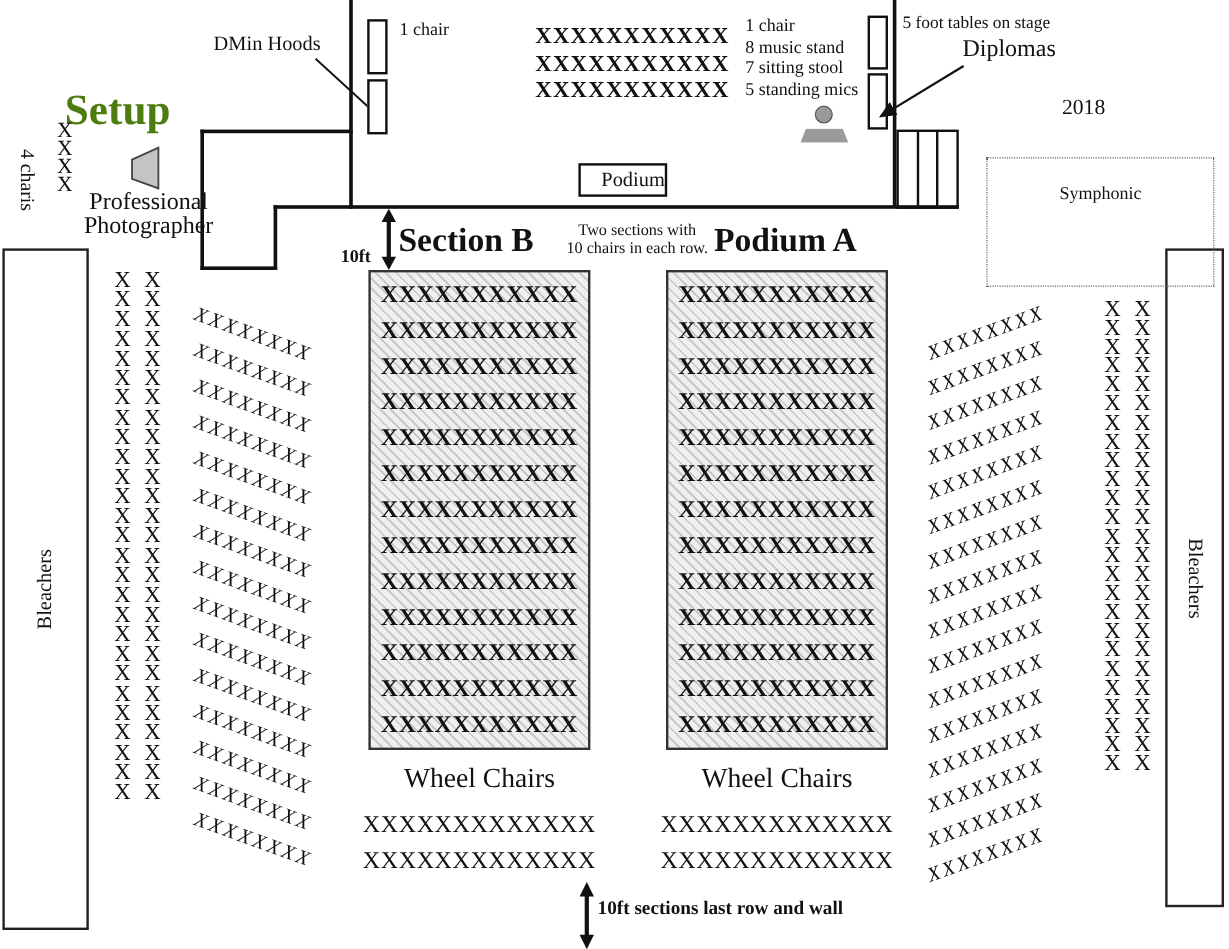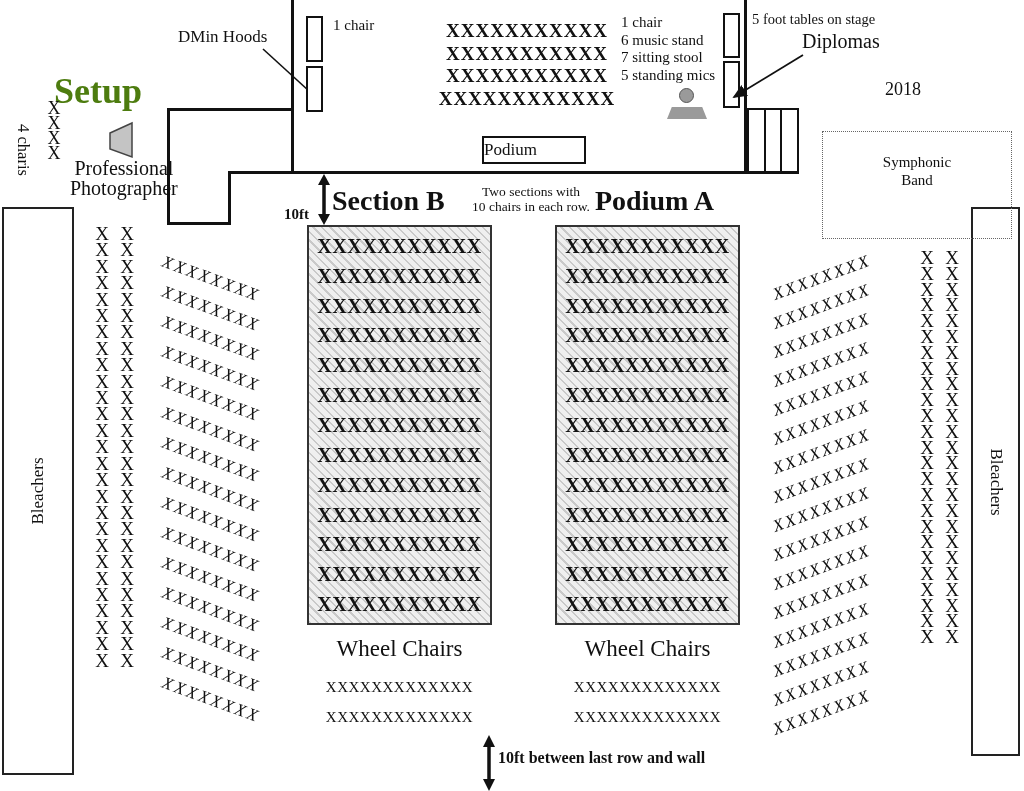--- a/index.html
+++ b/index.html
@@ -2,22 +2,22 @@
 <html><head>
 <meta charset="utf-8">
 <style>
   html,body{margin:0;padding:0;background:#ffffff;}
   body{width:1024px;height:791px;position:relative;overflow:hidden;
        font-family:"Liberation Serif","DejaVu Serif",serif;color:#111;}
   
   .wall{position:absolute;background:#111;}
   
   .chairbox{position:absolute;width:17px;border:2.5px solid #111;background:#fff;box-sizing:border-box;}
-  .podium{position:absolute;left:482px;top:136px;width:104px;height:28px;border:2.5px solid #111;
-          box-sizing:border-box;display:flex;align-items:center;justify-content:flex-start;font-size:17px;}
+  .podium{position:absolute;left:482px;top:136px;width:74px;height:28px;border:2.5px solid #111;
+          box-sizing:border-box;display:flex;align-items:center;justify-content:flex-end;font-size:17px;}
   .steps{position:absolute;left:747px;top:108px;width:52px;height:66px;border:2.5px solid #111;
          box-sizing:border-box;display:flex;}
   .steps .cell{flex:1;}
   .steps .cell + .cell{border-left:2.5px solid #111;}
   .bleacher{position:absolute;border:2px solid #222;box-sizing:border-box;background:#fff;
             display:flex;align-items:center;justify-content:center;}
   .bleacher span{font-size:17px;white-space:nowrap;}
   .bleacher-left span{transform:rotate(-90deg);}
   .bleacher-right span{transform:rotate(90deg);}
   .symphonic{position:absolute;left:822px;top:131px;width:190px;height:108px;border:1.5px dotted #666;
@@ -35,21 +35,21 @@
   
   .equip{position:absolute;left:621px;top:14px;font-size:15px;line-height:17.5px;}
   
   .sectionbox{position:absolute;top:225px;width:185px;height:400px;border:2px solid #333;box-sizing:border-box;
       background:repeating-linear-gradient(45deg,#c9c9c9 0px,#c9c9c9 1.6px,#efefef 1.6px,#efefef 6px);
       display:flex;flex-direction:column;justify-content:space-around;padding:4px 0;text-align:center;}
   .sectionbox .srow{font-size:20px;font-weight:bold;letter-spacing:0.5px;line-height:20px;white-space:nowrap;}
   
   .wheel-title{position:absolute;top:636px;width:185px;text-align:center;font-size:23px;white-space:nowrap;}
   .wheelrows{position:absolute;top:672px;width:199px;text-align:center;}
-  .wheelrows .wrow{font-size:15px;letter-spacing:0.5px;line-height:30px;white-space:nowrap;}
+  .wheelrows .wrow{font-size:20px;letter-spacing:0.5px;line-height:30px;white-space:nowrap;}
   
   .diag{position:absolute;}
   .diag .drow{position:absolute;left:0;font-size:17px;font-style:italic;letter-spacing:2.5px;
               white-space:nowrap;transform-origin:0 0;}
   .diag-left .drow{top:calc(var(--i) * 30.1px);transform:rotate(20deg);}
   .diag-right .drow{top:calc(var(--i) * 29px);transform:rotate(-20deg);}
   
   .chain{position:absolute;width:18px;text-align:center;font-size:19px;}
   .chain div{line-height:16.4px;}
   .chain-right div{line-height:15.8px;}
@@ -90,26 +90,25 @@
   <line x1="3" y1="3" x2="49" y2="45" stroke="#111" stroke-width="1.6"></line>
 </svg>
 <div class="chairbox" style="left:306px;top:16px;height:46px;"></div>
 <div class="chairbox" style="left:306px;top:66px;height:46px;"></div>
 <div class="t-label" style="left:333px;top:17px;font-size:15px;">1 chair</div>
 
 <div class="stagerows">
     <div class="stagerow" style="--i: 0;">XXXXXXXXXXX</div>
     <div class="stagerow" style="--i: 1;">XXXXXXXXXXX</div>
     <div class="stagerow" style="--i: 2;">XXXXXXXXXXX</div>
-    <div class="stagerow" style="--i: 3;">XXXXXXXXXXXX</div>
   </div>
 
 <div class="equip">
     <div class="eqline" style="--i: 0;">1 chair</div>
-    <div class="eqline" style="--i: 1;">6 music stand</div>
+    <div class="eqline" style="--i: 1;">8 music stand</div>
     <div class="eqline" style="--i: 2;">7 sitting stool</div>
     <div class="eqline" style="--i: 3;">5 standing mics</div>
   </div>
 <div class="person-head"></div>
 <div class="person-base"></div>
 
 <div class="chairbox" style="left:723px;top:13px;height:45px;"></div>
 <div class="chairbox" style="left:723px;top:61px;height:47px;"></div>
 <div class="t-label" style="left:752px;top:11px;font-size:14.5px;">5 foot tables on stage</div>
 <div class="t-label" style="left:802px;top:30px;font-size:20px;">Diplomas</div>
@@ -197,21 +196,21 @@
 <div class="wheelrows" style="left:548px;">
     <div class="wrow" style="--i: 0;">XXXXXXXXXXXXX</div>
     <div class="wrow" style="--i: 1;">XXXXXXXXXXXXX</div>
   </div>
 
 <svg style="left:478px;top:735px;" width="22" height="56">
   <line x1="11" y1="9" x2="11" y2="47" stroke="#111" stroke-width="3.5"></line>
   <polygon points="11,0 5,12 17,12" fill="#111"></polygon>
   <polygon points="11,56 5,44 17,44" fill="#111"></polygon>
 </svg>
-<div class="t-label t-bold" style="left:498px;top:749px;font-size:16px;">10ft between last row and wall</div>
+<div class="t-label t-bold" style="left:498px;top:749px;font-size:16px;">10ft sections last row and wall</div>
 
 <div class="bleacher bleacher-left" style="left:2px;top:207px;width:72px;height:568px;">
   <span>Bleachers</span>
 </div>
 <div class="bleacher bleacher-right" style="left:971px;top:207px;width:49px;height:549px;">
   <span>Bleachers</span>
 </div>
 
 <div class="chain" style="left:93px;top:226px;">
     <div>X</div>
@@ -357,14 +356,13 @@
     <div class="drow" style="--i: 10;">XXXXXXXX</div>
     <div class="drow" style="--i: 11;">XXXXXXXX</div>
     <div class="drow" style="--i: 12;">XXXXXXXX</div>
     <div class="drow" style="--i: 13;">XXXXXXXX</div>
     <div class="drow" style="--i: 14;">XXXXXXXX</div>
     <div class="drow" style="--i: 15;">XXXXXXXX</div>
   </div>
 
 <div class="symphonic">
   <div>Symphonic</div>
-  <div>Band</div>
 </div>
 
 </body></html>

